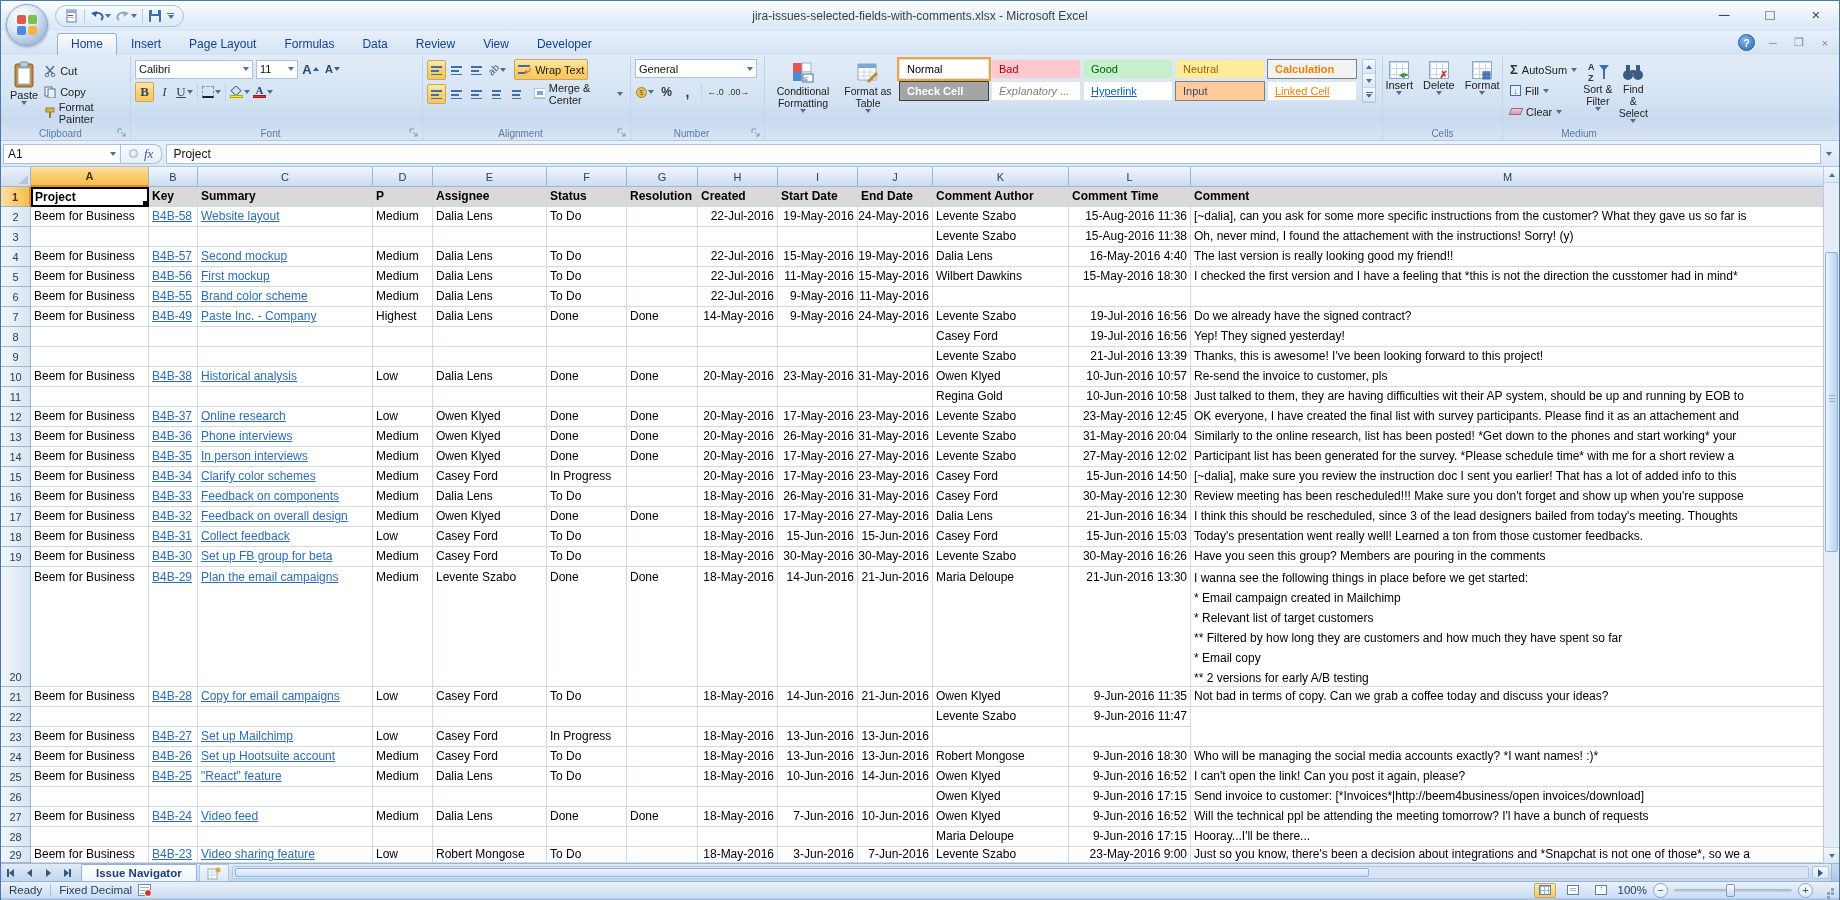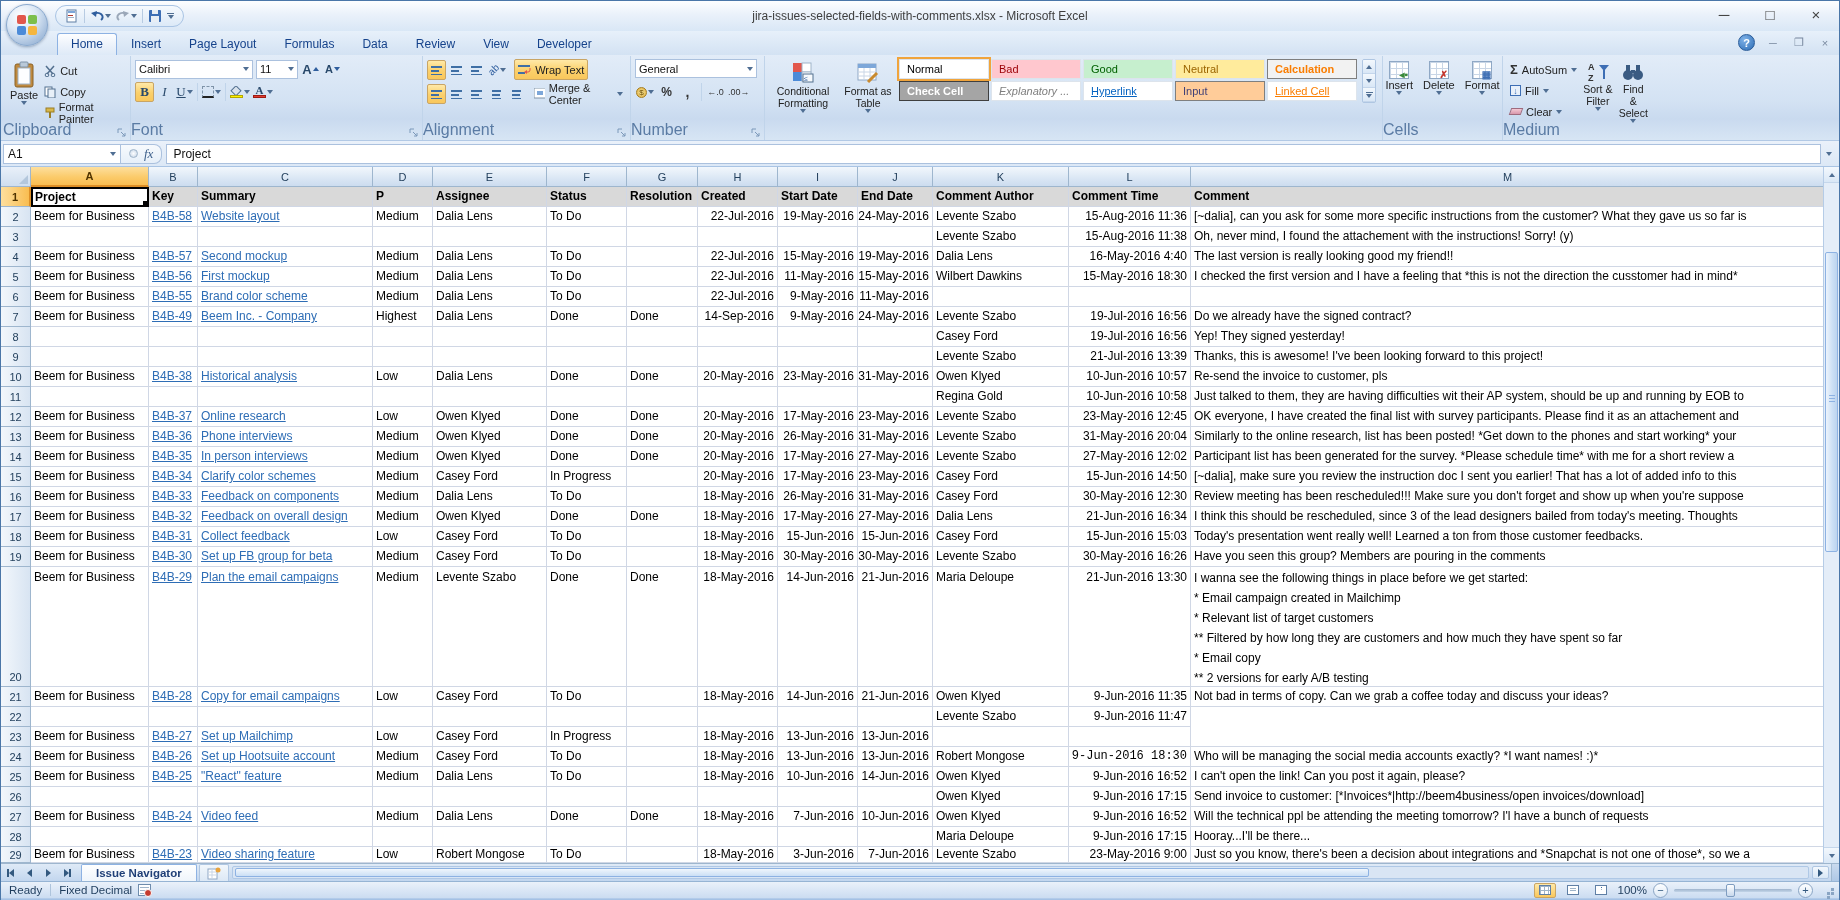--- a/index.html
+++ b/index.html
@@ -23,21 +23,21 @@
 .tabrow{height:24px;flex:none;display:flex;align-items:flex-end;padding-left:56px;background:linear-gradient(#E7F0FA,#D3E2F3);position:relative}
 .rtab{padding:3px 13px 4px;font-size:12px;color:#15428B;border:1px solid transparent;border-bottom:none;border-radius:3px 3px 0 0}
 .rtab.active{background:linear-gradient(#FDFEFF,#EAF1FA 60%,#DEEAF7);border-color:#8DB2E3;color:#15428B}
 .tabrow-right{position:absolute;right:6px;top:3px;display:flex;align-items:center;gap:10px}
 .helpbtn{width:17px;height:17px;border-radius:50%;background:radial-gradient(circle at 35% 30%,#7FB2E8,#2E6DB5);color:#fff;font-weight:bold;font-size:11px;display:flex;align-items:center;justify-content:center;border:1px solid #2A5C99}
 .docbtn{font-size:11px;color:#7A8AA0;width:16px;text-align:center}
 
 
 .ribbon{height:86px;flex:none;background:linear-gradient(#E2ECF8,#D3E2F3 55%,#C9DAEF 75%,#D7E5F4);display:flex;padding:1px 2px 0;position:relative;border-bottom:1px solid #B2C9E5}
 .rgroup{position:relative;border-right:1px solid #C0D4EA;padding:3px 4px 16px;flex:none}
-.glabel{position:absolute;bottom:1px;left:0;right:12px;text-align:left;font-size:16px;color:#5A7BA4}
+.glabel{position:absolute;bottom:1px;left:0;right:12px;text-align:center;font-size:10px;color:#5A7BA4}
 .dlg{position:absolute;right:3px;bottom:2px;width:10px;height:10px;opacity:.85}
 .grow2{display:flex;align-items:center}
 .bigbtn{display:flex;flex-direction:column;align-items:center;font-size:11px;color:#222;padding:2px 3px;border-radius:3px}
 .rowbtn{display:flex;align-items:center;gap:4px;font-size:11px;color:#222;height:21px;padding:0 3px;border-radius:2px}
 .sbtn{height:20px;min-width:19px;display:flex;align-items:center;justify-content:center;border-radius:2px;border:1px solid transparent;color:#29496B;gap:1px}
 .sbtn.active,.togbtn.active{background:linear-gradient(#FFE9A8,#FBD06B 55%,#F9C75C);border:1px solid #C9A565}
 .combo{background:#fff;border:1px solid #ABC1DE;height:19px;font-size:11px;display:flex;align-items:center;padding:0 3px;gap:4px;color:#111}
 .tri{width:0;height:0;border-left:3px solid transparent;border-right:3px solid transparent;border-top:4px solid #4F6E93}
 .tri.up{transform:rotate(180deg)}
 .bars{width:11px;height:10px;background-image:linear-gradient(#3F6FA5,#3F6FA5),linear-gradient(#3F6FA5,#3F6FA5),linear-gradient(#3F6FA5,#3F6FA5);background-size:11px 2px,8px 2px,11px 2px;background-position:0 1px,0 5px,0 9px;background-repeat:no-repeat}
@@ -639,26 +639,26 @@
           <div class="cell r" style="width: 80px;">9-May-2016</div>
           <div class="cell r" style="width: 75px;">11-May-2016</div>
           <div class="cell" style="width: 136px;"></div>
           <div class="cell r" style="width: 122px;"></div>
           <div class="cell" style="width: 634px;"></div>
         </div>
         <div class="grow" style="height: 20px;">
           <div class="rowhead">7</div>
           <div class="cell" style="width: 118px;">Beem for Business</div>
           <div class="cell link" style="width: 49px;">B4B-49</div>
-          <div class="cell link" style="width: 175px;">Beem Inc. - Company</div>
+          <div class="cell link" style="width: 175px;">Paste Inc. - Company</div>
           <div class="cell" style="width: 60px;">Highest</div>
           <div class="cell" style="width: 114px;">Dalia Lens</div>
           <div class="cell" style="width: 80px;">Done</div>
           <div class="cell" style="width: 71px;">Done</div>
-          <div class="cell r" style="width: 80px;">14-Sep-2016</div>
+          <div class="cell r" style="width: 80px;">14-May-2016</div>
           <div class="cell r" style="width: 80px;">9-May-2016</div>
           <div class="cell r" style="width: 75px;">24-May-2016</div>
           <div class="cell" style="width: 136px;">Levente Szabo</div>
           <div class="cell r" style="width: 122px;">19-Jul-2016  16:56</div>
           <div class="cell" style="width: 634px;">Do we already have the signed contract?</div>
         </div>
         <div class="grow" style="height: 20px;">
           <div class="rowhead">8</div>
           <div class="cell" style="width: 118px;"></div>
           <div class="cell" style="width: 49px;"></div>
@@ -924,21 +924,21 @@
           <div class="cell link" style="width: 49px;">B4B-26</div>
           <div class="cell link" style="width: 175px;">Set up Hootsuite account</div>
           <div class="cell" style="width: 60px;">Medium</div>
           <div class="cell" style="width: 114px;">Casey Ford</div>
           <div class="cell" style="width: 80px;">To Do</div>
           <div class="cell" style="width: 71px;"></div>
           <div class="cell r" style="width: 80px;">18-May-2016</div>
           <div class="cell r" style="width: 80px;">13-Jun-2016</div>
           <div class="cell r" style="width: 75px;">13-Jun-2016</div>
           <div class="cell" style="width: 136px;">Robert Mongose</div>
-          <div class="cell r" style="width: 122px; font-family: Liberation Mono, monospace;">9-Jun-2016  18:30</div>
+          <div class="cell r" style="width: 122px;">9-Jun-2016  18:30</div>
           <div class="cell" style="width: 634px;">Who will be managing the social media accounts exactly? *I want names! :)*</div>
         </div>
         <div class="grow" style="height: 20px;">
           <div class="rowhead">25</div>
           <div class="cell" style="width: 118px;">Beem for Business</div>
           <div class="cell link" style="width: 49px;">B4B-25</div>
           <div class="cell link" style="width: 175px;">"React" feature</div>
           <div class="cell" style="width: 60px;">Medium</div>
           <div class="cell" style="width: 114px;">Dalia Lens</div>
           <div class="cell" style="width: 80px;">To Do</div>

